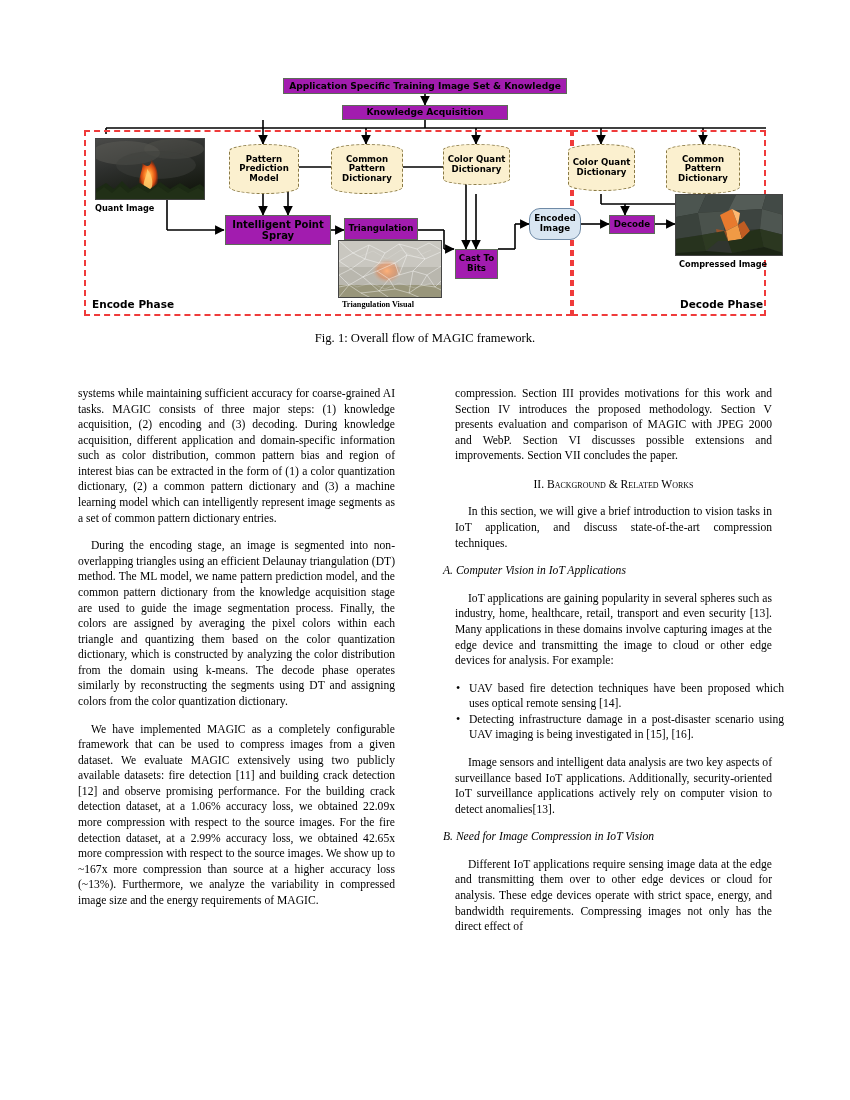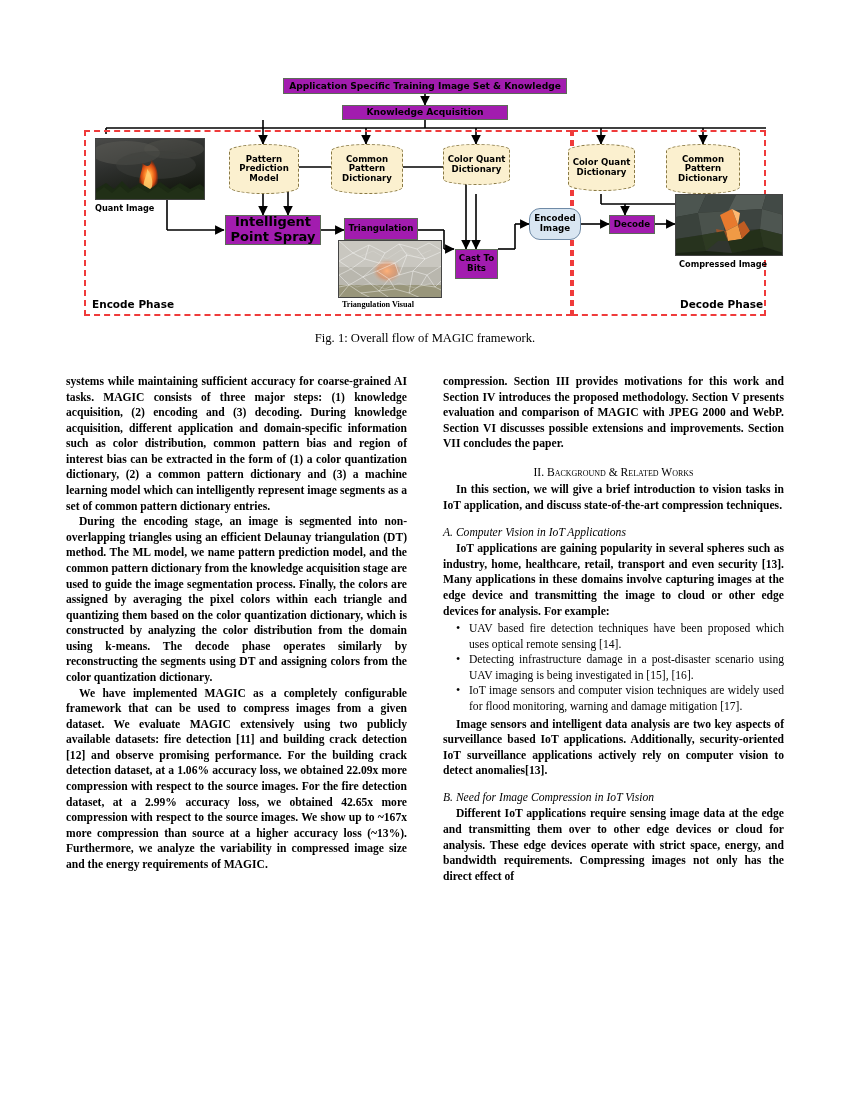--- a/index.html
+++ b/index.html
@@ -119,23 +119,22 @@
   }
   .col {
     width: 341px;
     font-size: 11.6px;
     line-height: 1.345;
     text-align: justify;
     text-justify: inter-word;
     hyphens: manual;
   }
   .col p {
-    margin: 0;
+    margin: 12px;
     text-indent: 13px;
-    font-weight: bold;
   }
   .col p.noindent { text-indent: 0; }
   .col p + p { margin-top: 0px; }
 
   h2.section-head {
     font-size: 11.6px;
     font-weight: normal;
     font-variant: small-caps;
     text-align: center;
     margin: 13px 0 2px 0;
@@ -248,21 +247,21 @@
     <div class="dbox cyl" style="left:163px; top:72px; width:70px; height:50px; font-size:8.6px;">Pattern Prediction Model</div>
 
     <div class="dbox cyl" style="left:265px; top:72px; width:72px; height:50px; font-size:8.6px;">Common Pattern Dictionary</div>
 
     <div class="dbox cyl" style="left:377px; top:72px; width:67px; height:41px; font-size:8.6px;">Color Quant Dictionary</div>
 
     <div class="dbox cyl" style="left:502px; top:72px; width:67px; height:47px; font-size:8.6px;">Color Quant Dictionary</div>
 
     <div class="dbox cyl" style="left:600px; top:72px; width:74px; height:50px; font-size:8.6px;">Common Pattern Dictionary</div>
 
-    <div class="dbox proc" style="left:159px; top:143px; width:96px; height:30px; font-size:13px;">Intelligent Point Spray</div>
+    <div class="dbox proc" style="left:159px; top:143px; width:106px; height:30px; font-size:10px;">Intelligent Point Spray</div>
 
     <div class="dbox proc" style="left:278px; top:146px; width:74px; height:22px; font-size:8.7px;">Triangulation</div>
 
     <div class="dbox proc" style="left:389px; top:177px; width:43px; height:30px; font-size:8.7px;">Cast To Bits</div>
 
     <div class="dbox enc" style="left:463px; top:136px; width:52px; height:32px; font-size:8.7px;">Encoded Image</div>
 
     <div class="dbox proc" style="left:543px; top:143px; width:46px; height:19px; font-size:8.7px;">Decode</div>
 
     <div class="photo" style="left:29px; top:66px; width:110px; height:62px;">
@@ -359,21 +358,20 @@
 
     <h2 class="section-head">II. Background &amp; Related Works</h2>
     <p>In this section, we will give a brief introduction to vision tasks in IoT application, and discuss state-of-the-art compression techniques.</p>
 
     <h3 class="subsec-head">A.  Computer Vision in IoT Applications</h3>
     <p>IoT applications are gaining popularity in several spheres such as industry, home, healthcare, retail, transport and even security [13]. Many applications in these domains involve capturing images at the edge device and transmitting the image to cloud or other edge devices for analysis. For example:</p>
 
     <ul class="bullets">
       <li>UAV based fire detection techniques have been proposed which uses optical remote sensing [14].</li>
       <li>Detecting infrastructure damage in a post-disaster scenario using UAV imaging is being investigated in [15], [16].</li>
-      <li>IoT image sensors and computer vision techniques are widely used for flood monitoring, warning and damage mitigation [17].</li>
     </ul>
 
     <p>Image sensors and intelligent data analysis are two key aspects of surveillance based IoT applications. Additionally, security-oriented IoT surveillance applications actively rely on computer vision to detect anomalies[13].</p>
 
     <h3 class="subsec-head">B.  Need for Image Compression in IoT Vision</h3>
     <p>Different IoT applications require sensing image data at the edge and transmitting them over to other edge devices or cloud for analysis. These edge devices operate with strict space, energy, and bandwidth requirements. Compressing images not only has the direct effect of</p>
   </div>
 
 </div>
 

